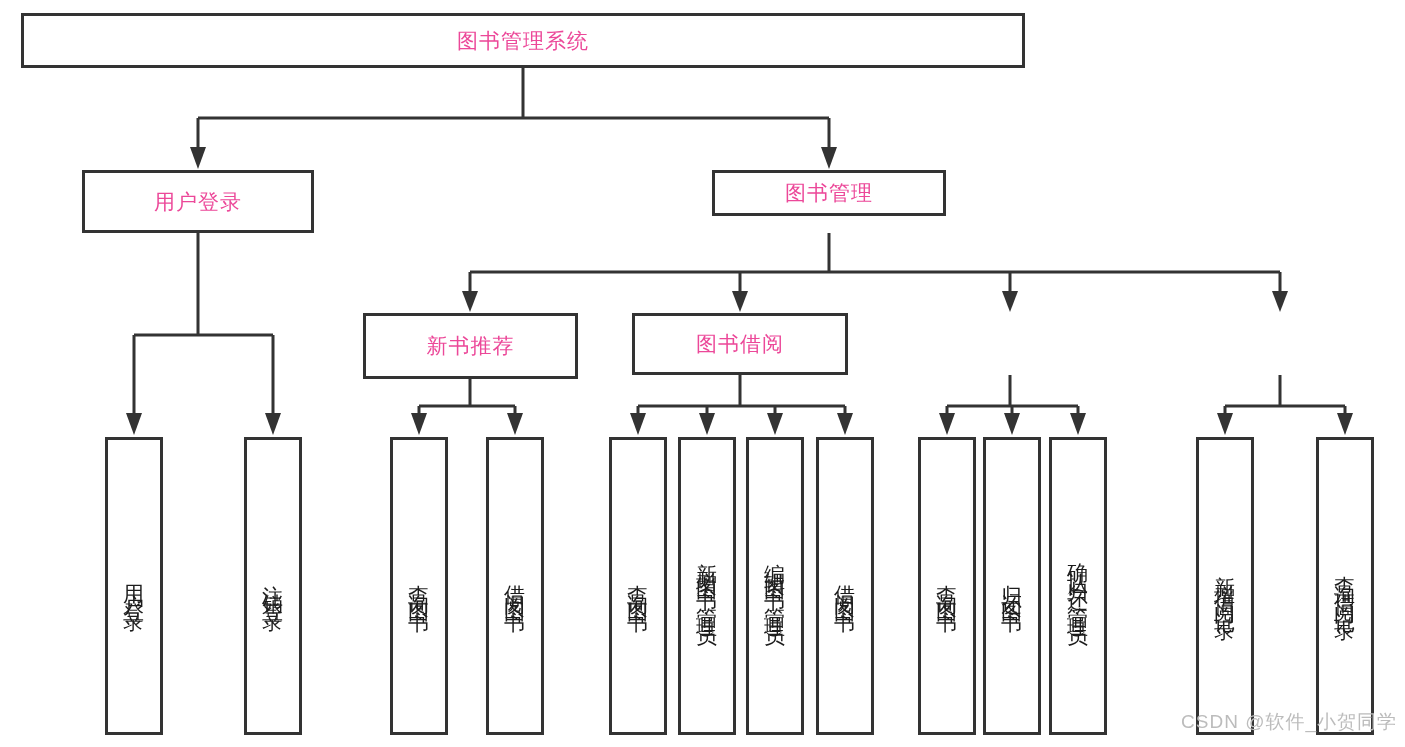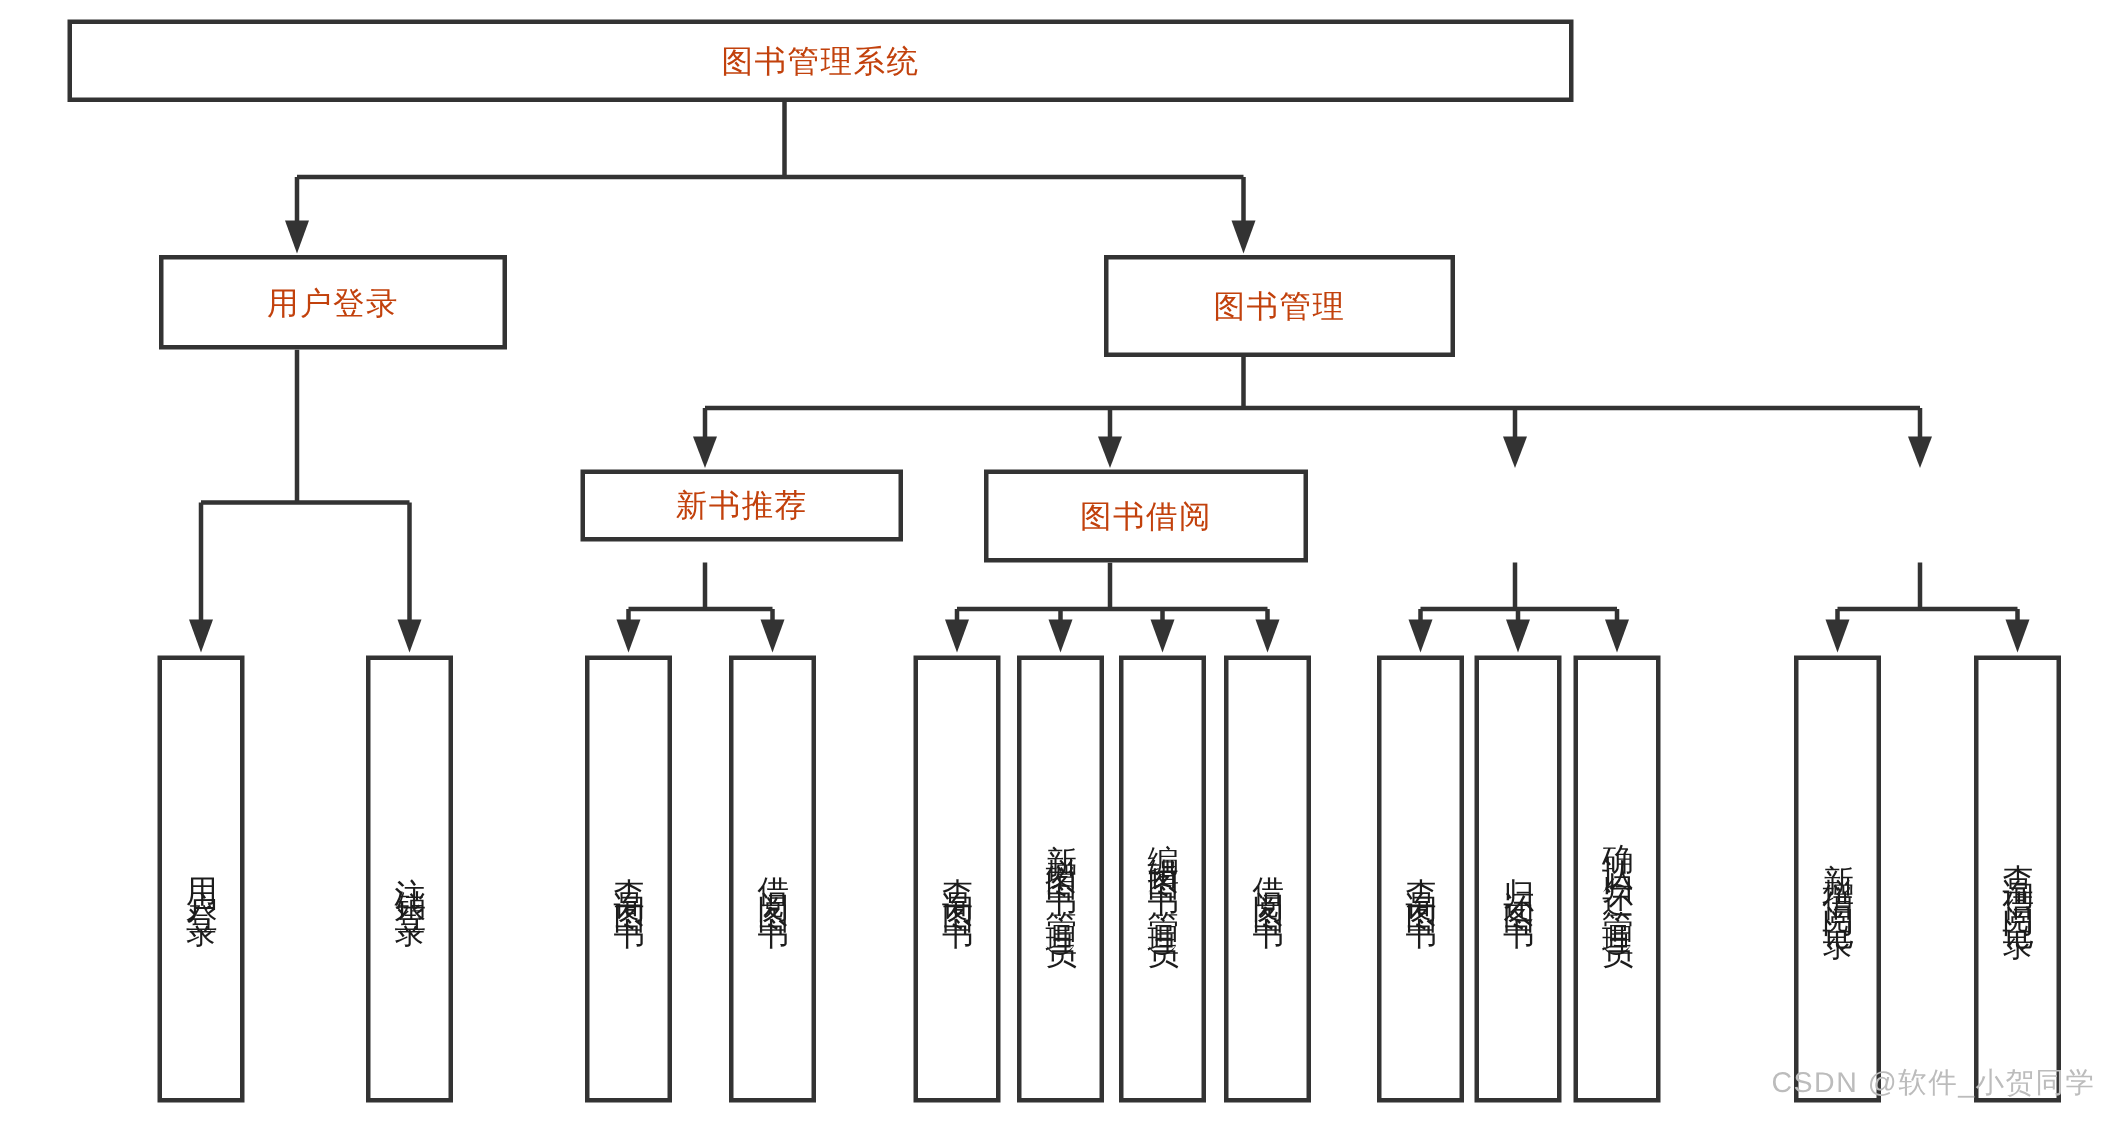--- a/index.html
+++ b/index.html
@@ -19,24 +19,23 @@
   }
   .node {
     position: absolute;
     box-sizing: border-box;
     border: 3px solid #333333;
     background: #ffffff;
     display: flex;
     align-items: center;
     justify-content: center;
     font-size: 21px;
-    color: #c2410c;
+    color: #ec4899;
     letter-spacing: 1px;
     white-space: nowrap;
-    margin-left: 24px;
   }
   .vnode {
     position: absolute;
     box-sizing: border-box;
     border: 3px solid #333333;
     background: #ffffff;
     display: flex;
     align-items: center;
     justify-content: center;
   }
@@ -108,23 +107,23 @@
       <polygon points="1070,413 1086,413 1078,435"></polygon>
 
       <polygon points="1217,413 1233,413 1225,435"></polygon>
       <polygon points="1337,413 1353,413 1345,435"></polygon>
     </g>
   </svg>
 
   <div class="node" style="left:21px; top:13px; width:1004px; height:55px;">图书管理系统</div>
 
   <div class="node" style="left:82px; top:170px; width:232px; height:63px;">用户登录</div>
-  <div class="node" style="left:712px; top:170px; width:234px; height:68px;">图书管理</div>
+  <div class="node" style="left:712px; top:170px; width:234px; height:46px;">图书管理</div>
 
-  <div class="node" style="left:363px; top:313px; width:215px; height:48px;">新书推荐</div>
+  <div class="node" style="left:363px; top:313px; width:215px; height:66px;">新书推荐</div>
   <div class="node" style="left:632px; top:313px; width:216px; height:62px;">图书借阅</div>
 
   <div class="vnode" style="left:105px; top:437px; width:58px; height:298px;">
     <span class="vtext">用户登录</span>
   </div>
   <div class="vnode" style="left:244px; top:437px; width:58px; height:298px;">
     <span class="vtext">注销登录</span>
   </div>
 
   <div class="vnode" style="left:390px; top:437px; width:58px; height:298px;">

